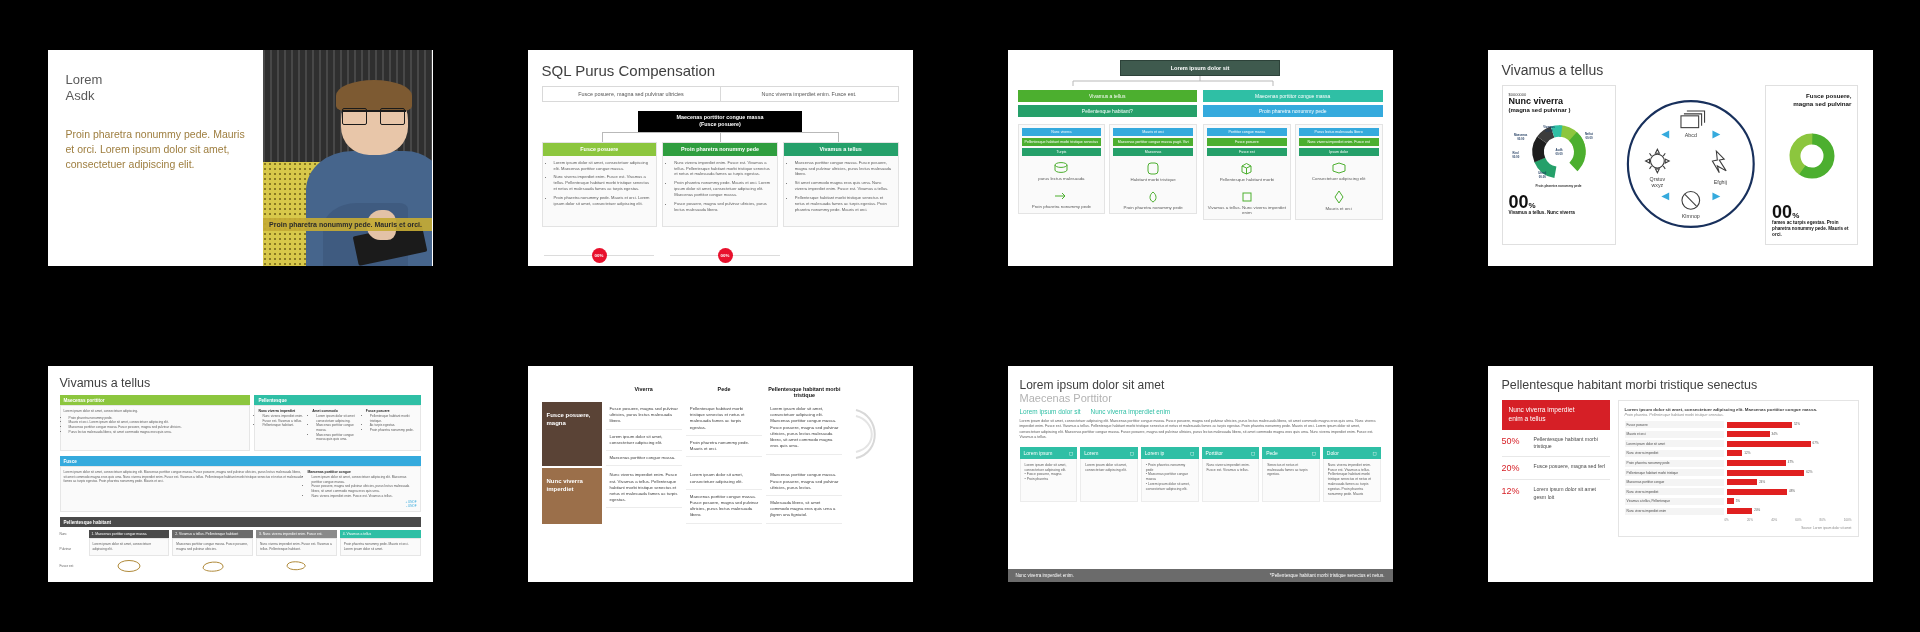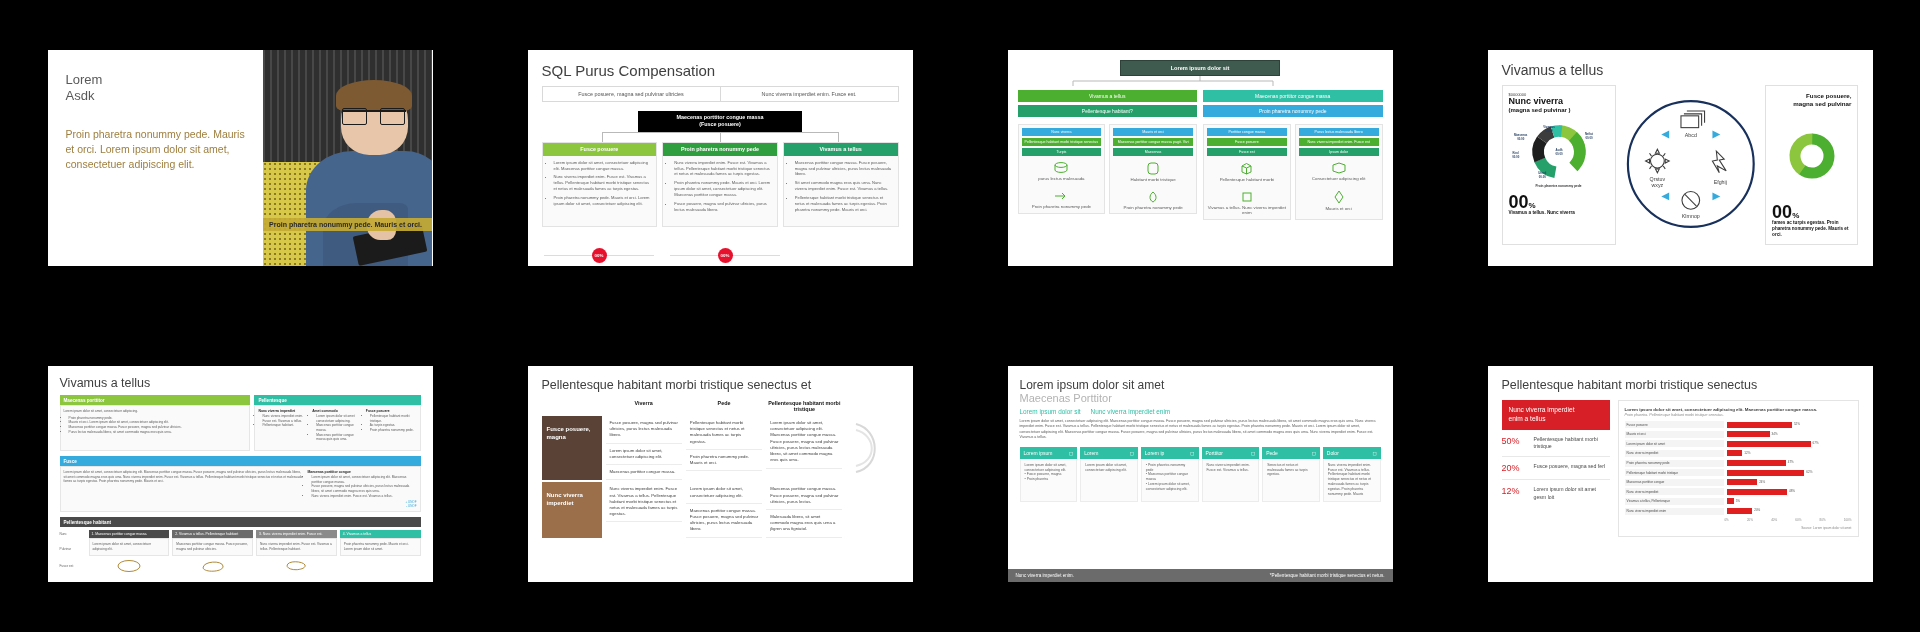--- a/index.html
+++ b/index.html
@@ -580,21 +580,20 @@
             <div style="background:#2fbfa5;color:#fff;font-size:3.4px;padding:2px 3px">4. Vivamus a tellus</div>
             <div class="cellbox body-txt" style="height:18px">Proin pharetra nonummy pede. Mauris et orci. Lorem ipsum dolor sit amet.</div>
           </div>
         </div>
       </div>
     </div>
   </div>
 
   <div class="cell">
     <div class="slide s6" style="padding:12px 14px">
-      <div class="ttl">Pellentesque habitant morbi tristique senectus et</div>
       <div class="tbl">
         <div style="width:60px"></div>
         <div class="c">
             <div class="ch">Viverra</div>
           </div>
         <div class="c">
             <div class="ch">Pede</div>
           </div>
         <div class="c">
             <div class="ch">Pellentesque habitant morbi tristique</div>

